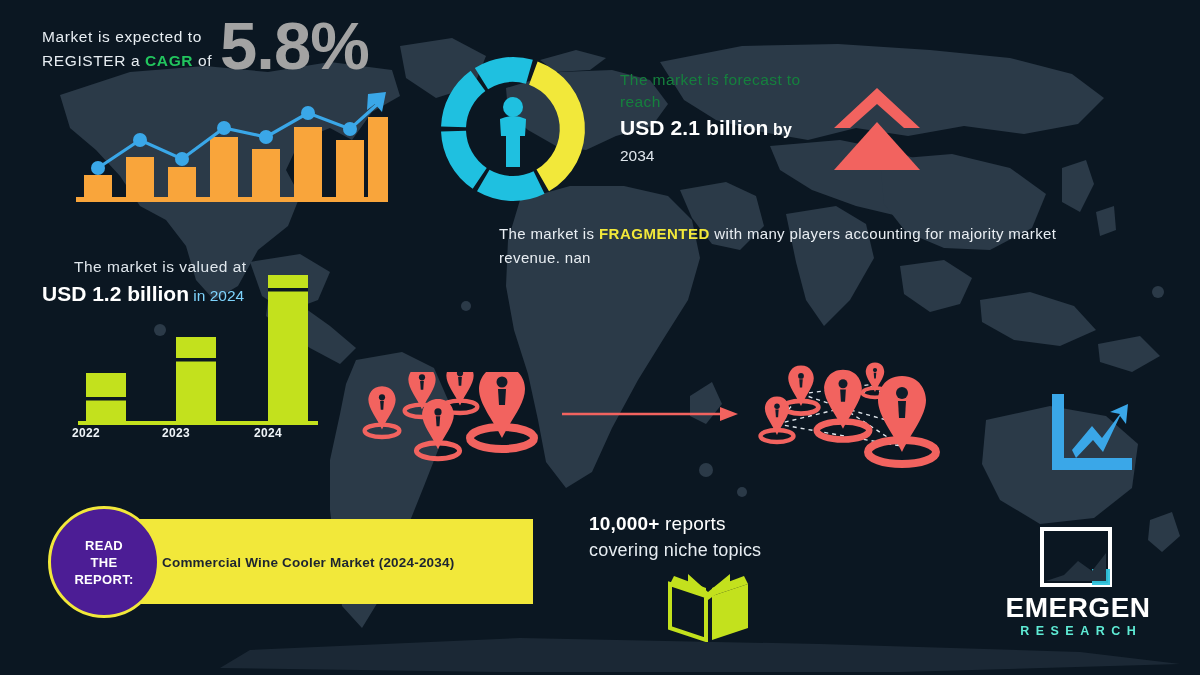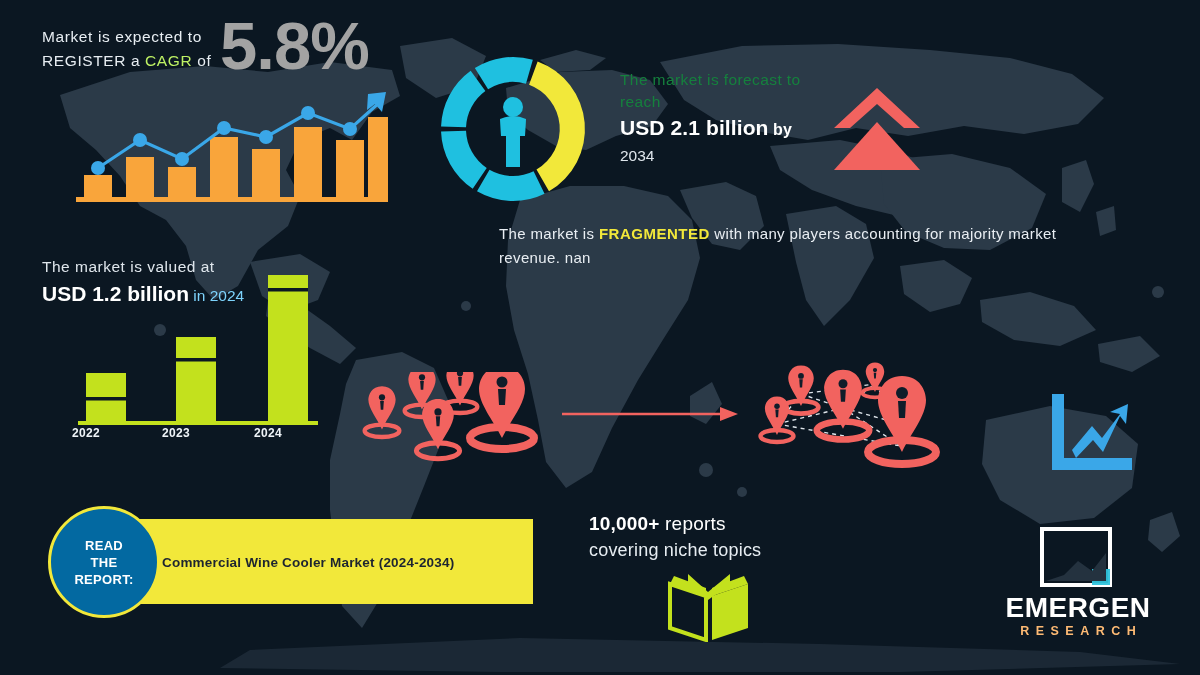--- a/index.html
+++ b/index.html
@@ -25,21 +25,21 @@
   #cagr-text {
     display: inline-block;
     vertical-align: top;
     color: #e7edf2;
     font-size: 15.5px;
     line-height: 24px;
     letter-spacing: .6px;
     padding-top: 9px;
     width: 178px;
   }
-  #cagr-text b { color: #bef264; font-weight: 400; }
+  #cagr-text b { color: #22c55e; font-weight: 700; }
   #cagr-value {
     display: inline-block;
     vertical-align: top;
     color: #a3a3a3;
     font-size: 67px;
     font-weight: 700;
     letter-spacing: -1px;
     line-height: 60px;
   }
 
@@ -50,38 +50,38 @@
   #forecast-value span.by { font-size: 16px; font-weight: 700; }
   #forecast-year { color: #dfe6ec; font-size: 15.5px; line-height: 21px; }
 
   
   #fragmented-block { left: 499px; top: 222px; width: 640px; }
   #fragmented-block .frag-line { color: #e9eef3; font-size: 15px; line-height: 24px; letter-spacing: .35px; }
   #fragmented-block .hl { color: #f2e83a; font-weight: 700; letter-spacing: .5px; }
 
   
   #valued-block { left: 42px; top: 255px; width: 300px; }
-  #valued-label { color: #dfe6ec; font-size: 15.5px; line-height: 24px; letter-spacing: .5px; }
+  #valued-label { color: #dfe6ec; font-size: 15.5px; line-height: 24px; letter-spacing: .5px; margin-left: 32px; }
   #valued-value { color: #ffffff; font-size: 21px; font-weight: 700; line-height: 30px; }
   #valued-value .yr { font-size: 15.5px; font-weight: 400; color: #7dd3fc; }
 
   
   #report-banner {
     left: 100px; top: 519px; width: 433px; height: 85px;
     background: #f2e83a;
   }
   #report-title {
     position: absolute; left: 62px; top: 50%; transform: translateY(-50%);
     color: #1d2430; font-size: 13.5px; font-weight: 700; letter-spacing: .2px;
     white-space: nowrap;
   }
   #report-circle {
     left: 48px; top: 506px; width: 112px; height: 112px;
     border-radius: 50%;
-    background: #0369a1;
+    background: #4c1d95;
     border: 3px solid #f2e83a;
     display: flex; align-items: center; justify-content: center;
   }
   #report-circle-label {
     color: #ffffff; font-size: 13px; font-weight: 700; text-align: center;
     line-height: 17px; letter-spacing: .3px; white-space: pre-line;
   }
 
   
   #reports-block { left: 589px; top: 510px; width: 260px; }
@@ -90,21 +90,21 @@
   #reports-sub { color: #e7edf2; font-size: 18px; line-height: 26px; letter-spacing: .2px; }
 
   
   #brand { left: 978px; top: 525px; width: 200px; height: 120px; }
   #brand-name {
     position: absolute; left: 0; top: 67px; width: 200px; text-align: center;
     color: #ffffff; font-size: 28px; font-weight: 700; letter-spacing: .5px;
   }
   #brand-sub {
     position: absolute; left: 0; top: 99px; width: 200px; text-align: center;
-    color: #fdba74; font-size: 12.5px; font-weight: 700; letter-spacing: 6.5px;
+    color: #5eead4; font-size: 12.5px; font-weight: 700; letter-spacing: 6.5px;
     text-indent: 6.5px;
   }
 
   
   .year-label {
     position: absolute; color: #eef3f7; font-size: 12px; font-weight: 700;
     text-align: center; width: 60px; letter-spacing: .3px;
   }
 </style>
 </head>

